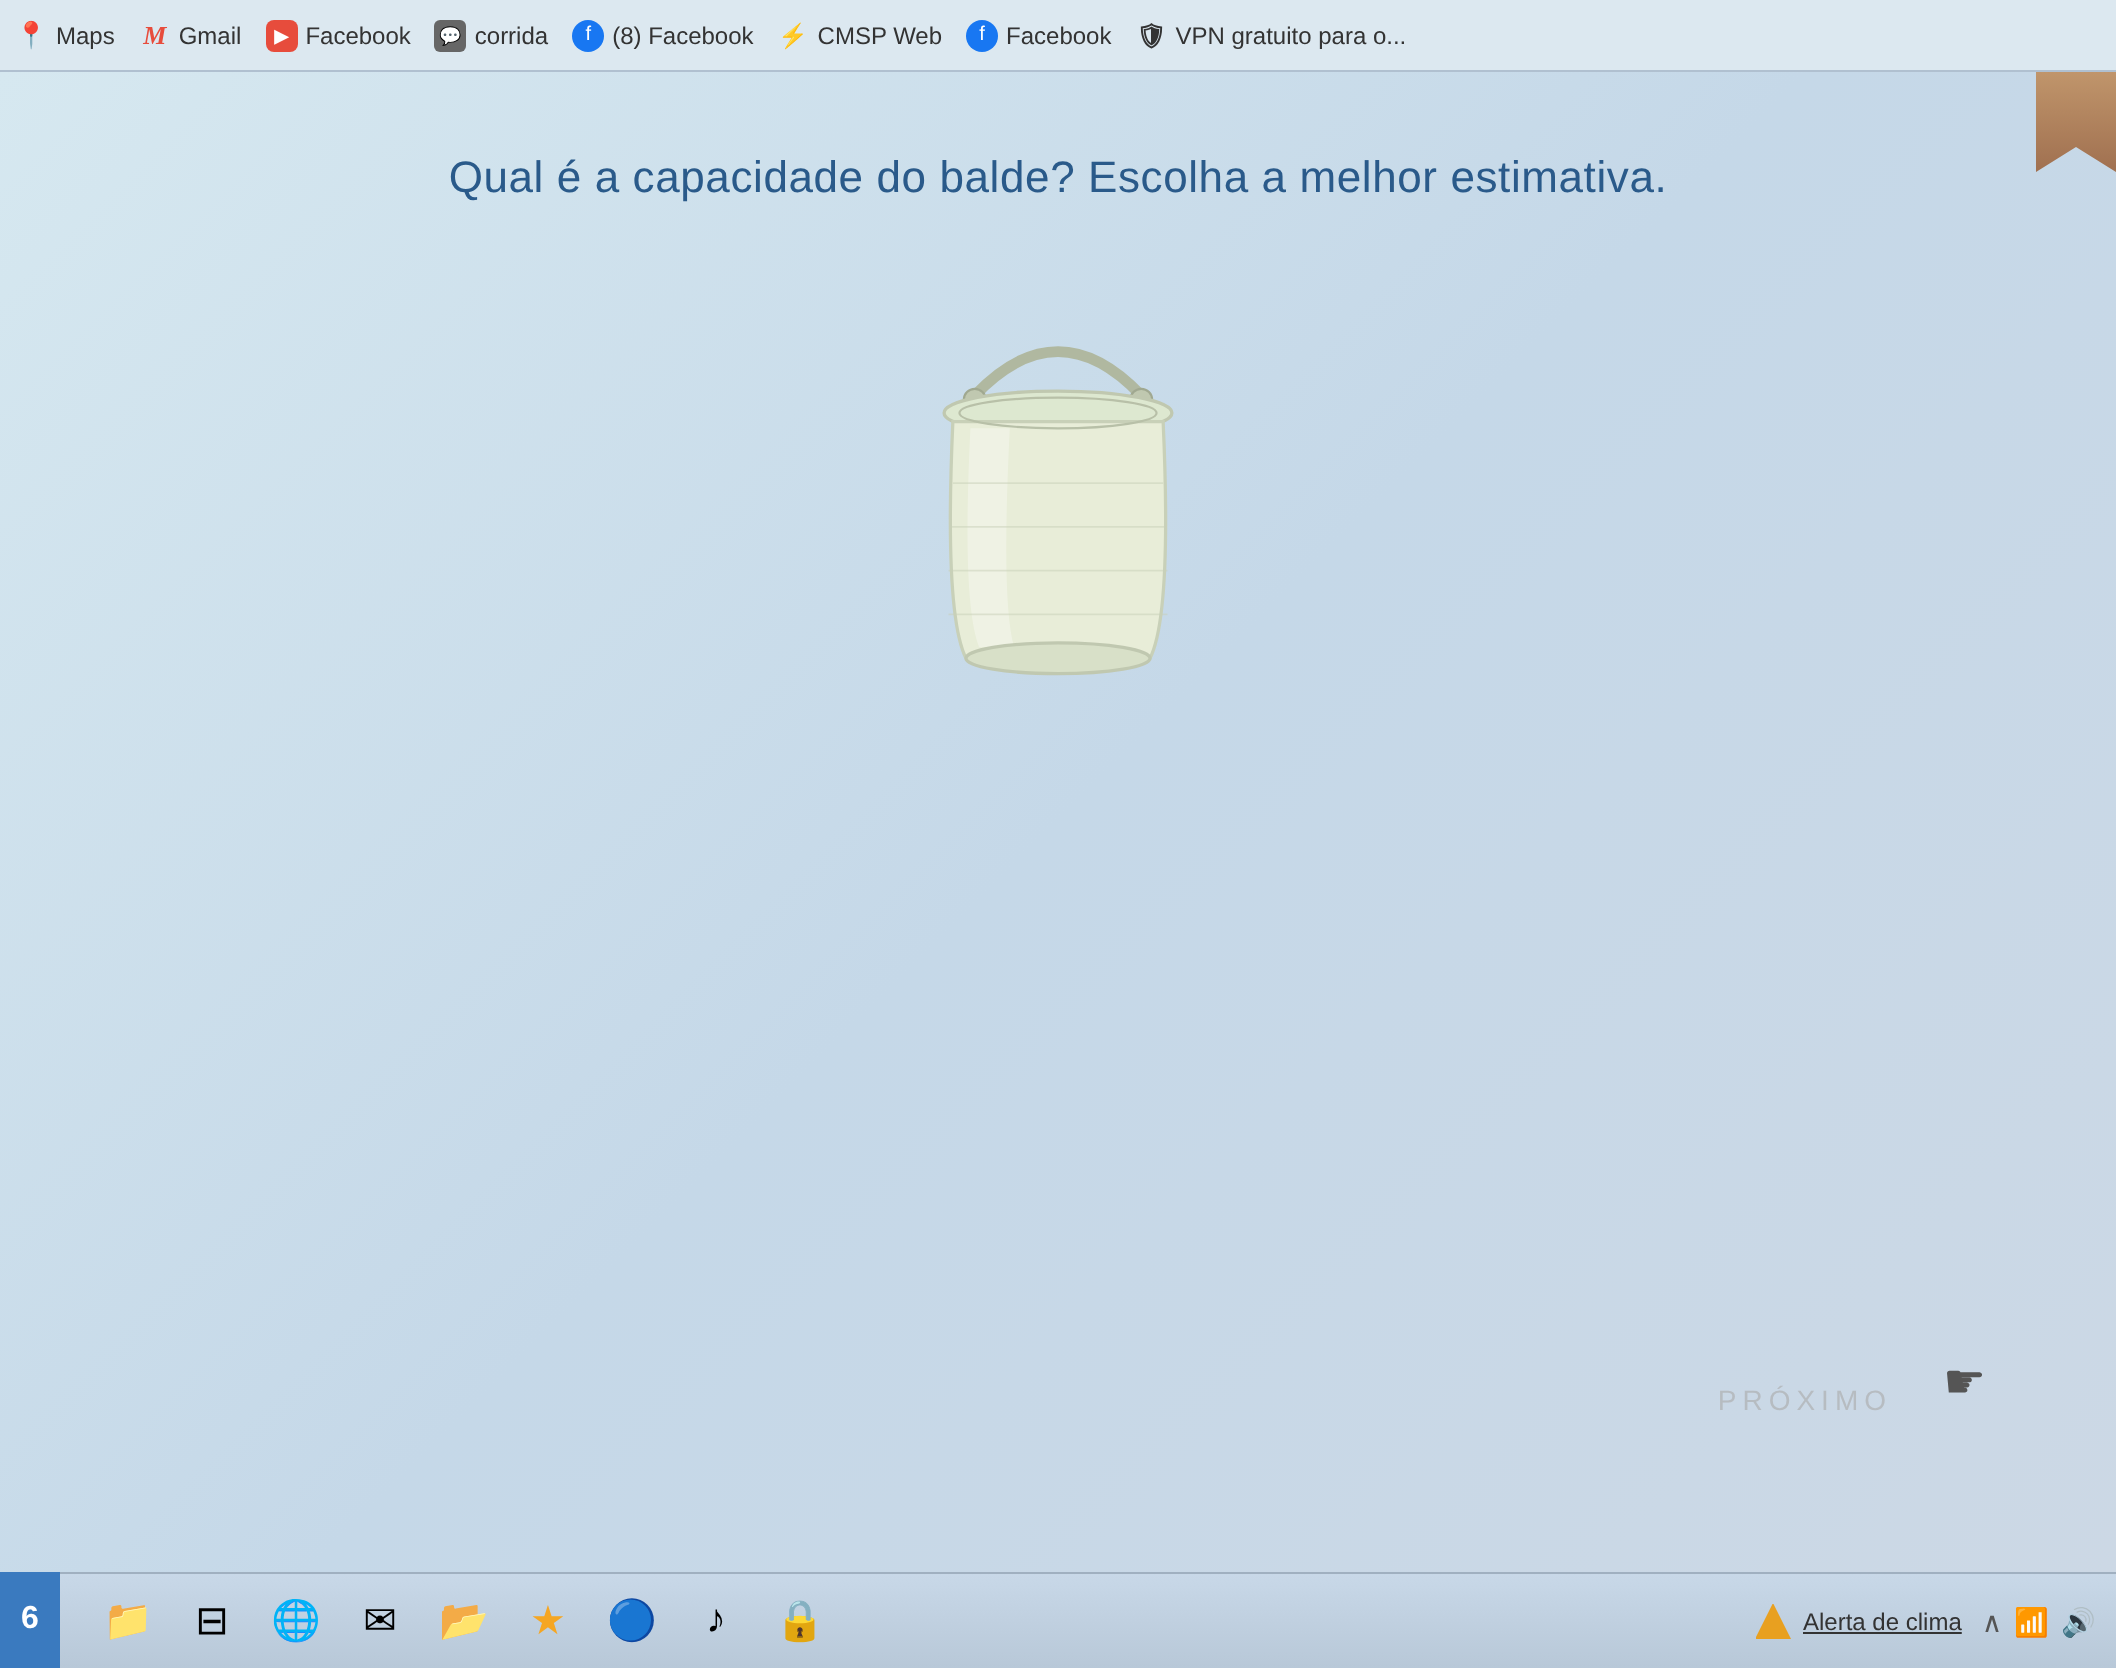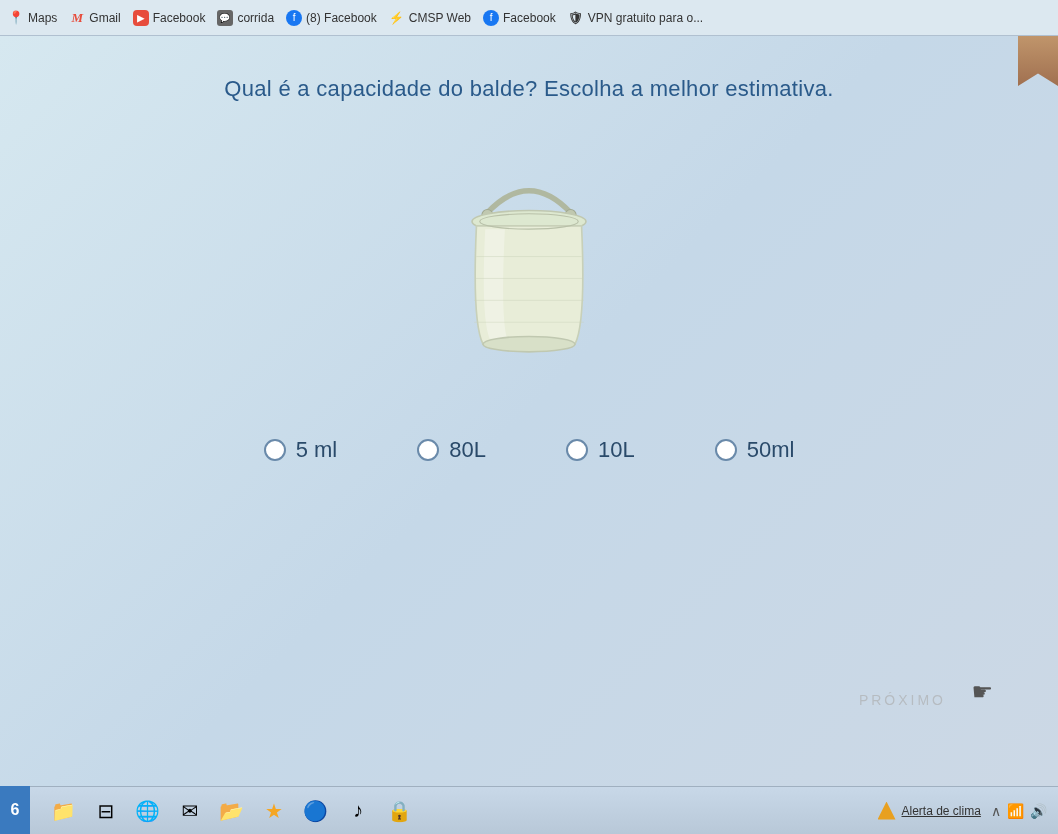--- a/index.html
+++ b/index.html
@@ -69,21 +69,21 @@
       background: linear-gradient(180deg, #c0956b, #a07050);
       clip-path: polygon(0 0, 100% 0, 100% 100%, 50% 75%, 0 100%);
     }
 
     
     .question-text {
       font-size: 22px;
       font-weight: 400;
       color: #2a5a8a;
       text-align: center;
-      margin-bottom: 45px;
+      margin-bottom: 30px;
       letter-spacing: 0.3px;
     }
 
     
     .bucket-container {
       width: 220px;
       height: 230px;
       position: relative;
       margin-bottom: 50px;
     }
@@ -258,43 +258,20 @@
 
       <line x1="52" y1="100" x2="148" y2="100" stroke="#c8d0b8" stroke-width="0.8" opacity="0.5"></line>
       <line x1="51" y1="120" x2="149" y2="120" stroke="#c8d0b8" stroke-width="0.8" opacity="0.5"></line>
       <line x1="50" y1="140" x2="150" y2="140" stroke="#c8d0b8" stroke-width="0.8" opacity="0.5"></line>
       <line x1="50" y1="160" x2="150" y2="160" stroke="#c8d0b8" stroke-width="0.8" opacity="0.5"></line>
 
       <ellipse cx="100" cy="68" rx="45" ry="7" fill="none" stroke="#b8c0a8" stroke-width="1"></ellipse>
     </svg>
   </div>
 
-  <div class="options-row">
-
-    <label class="option-item">
-      <span class="radio-circle"></span>
-      <span class="option-label">5 ml</span>
-    </label>
-
-    <label class="option-item">
-      <span class="radio-circle"></span>
-      <span class="option-label">80L</span>
-    </label>
-
-    <label class="option-item">
-      <span class="radio-circle"></span>
-      <span class="option-label">10L</span>
-    </label>
-
-    <label class="option-item">
-      <span class="radio-circle"></span>
-      <span class="option-label">50ml</span>
-    </label>
-
-  </div>
 
   <div class="cursor-hand">☛</div>
   <div class="proximo-hint" style="position:absolute;bottom:78px;right:112px;font-size:14px;color:#aaa;letter-spacing:3px;opacity:0.6;">PRÓXIMO</div>
 
 </div>
 
 <div class="taskbar">
   <div class="taskbar-number">6</div>
 
   <div style="width:30px;"></div>

